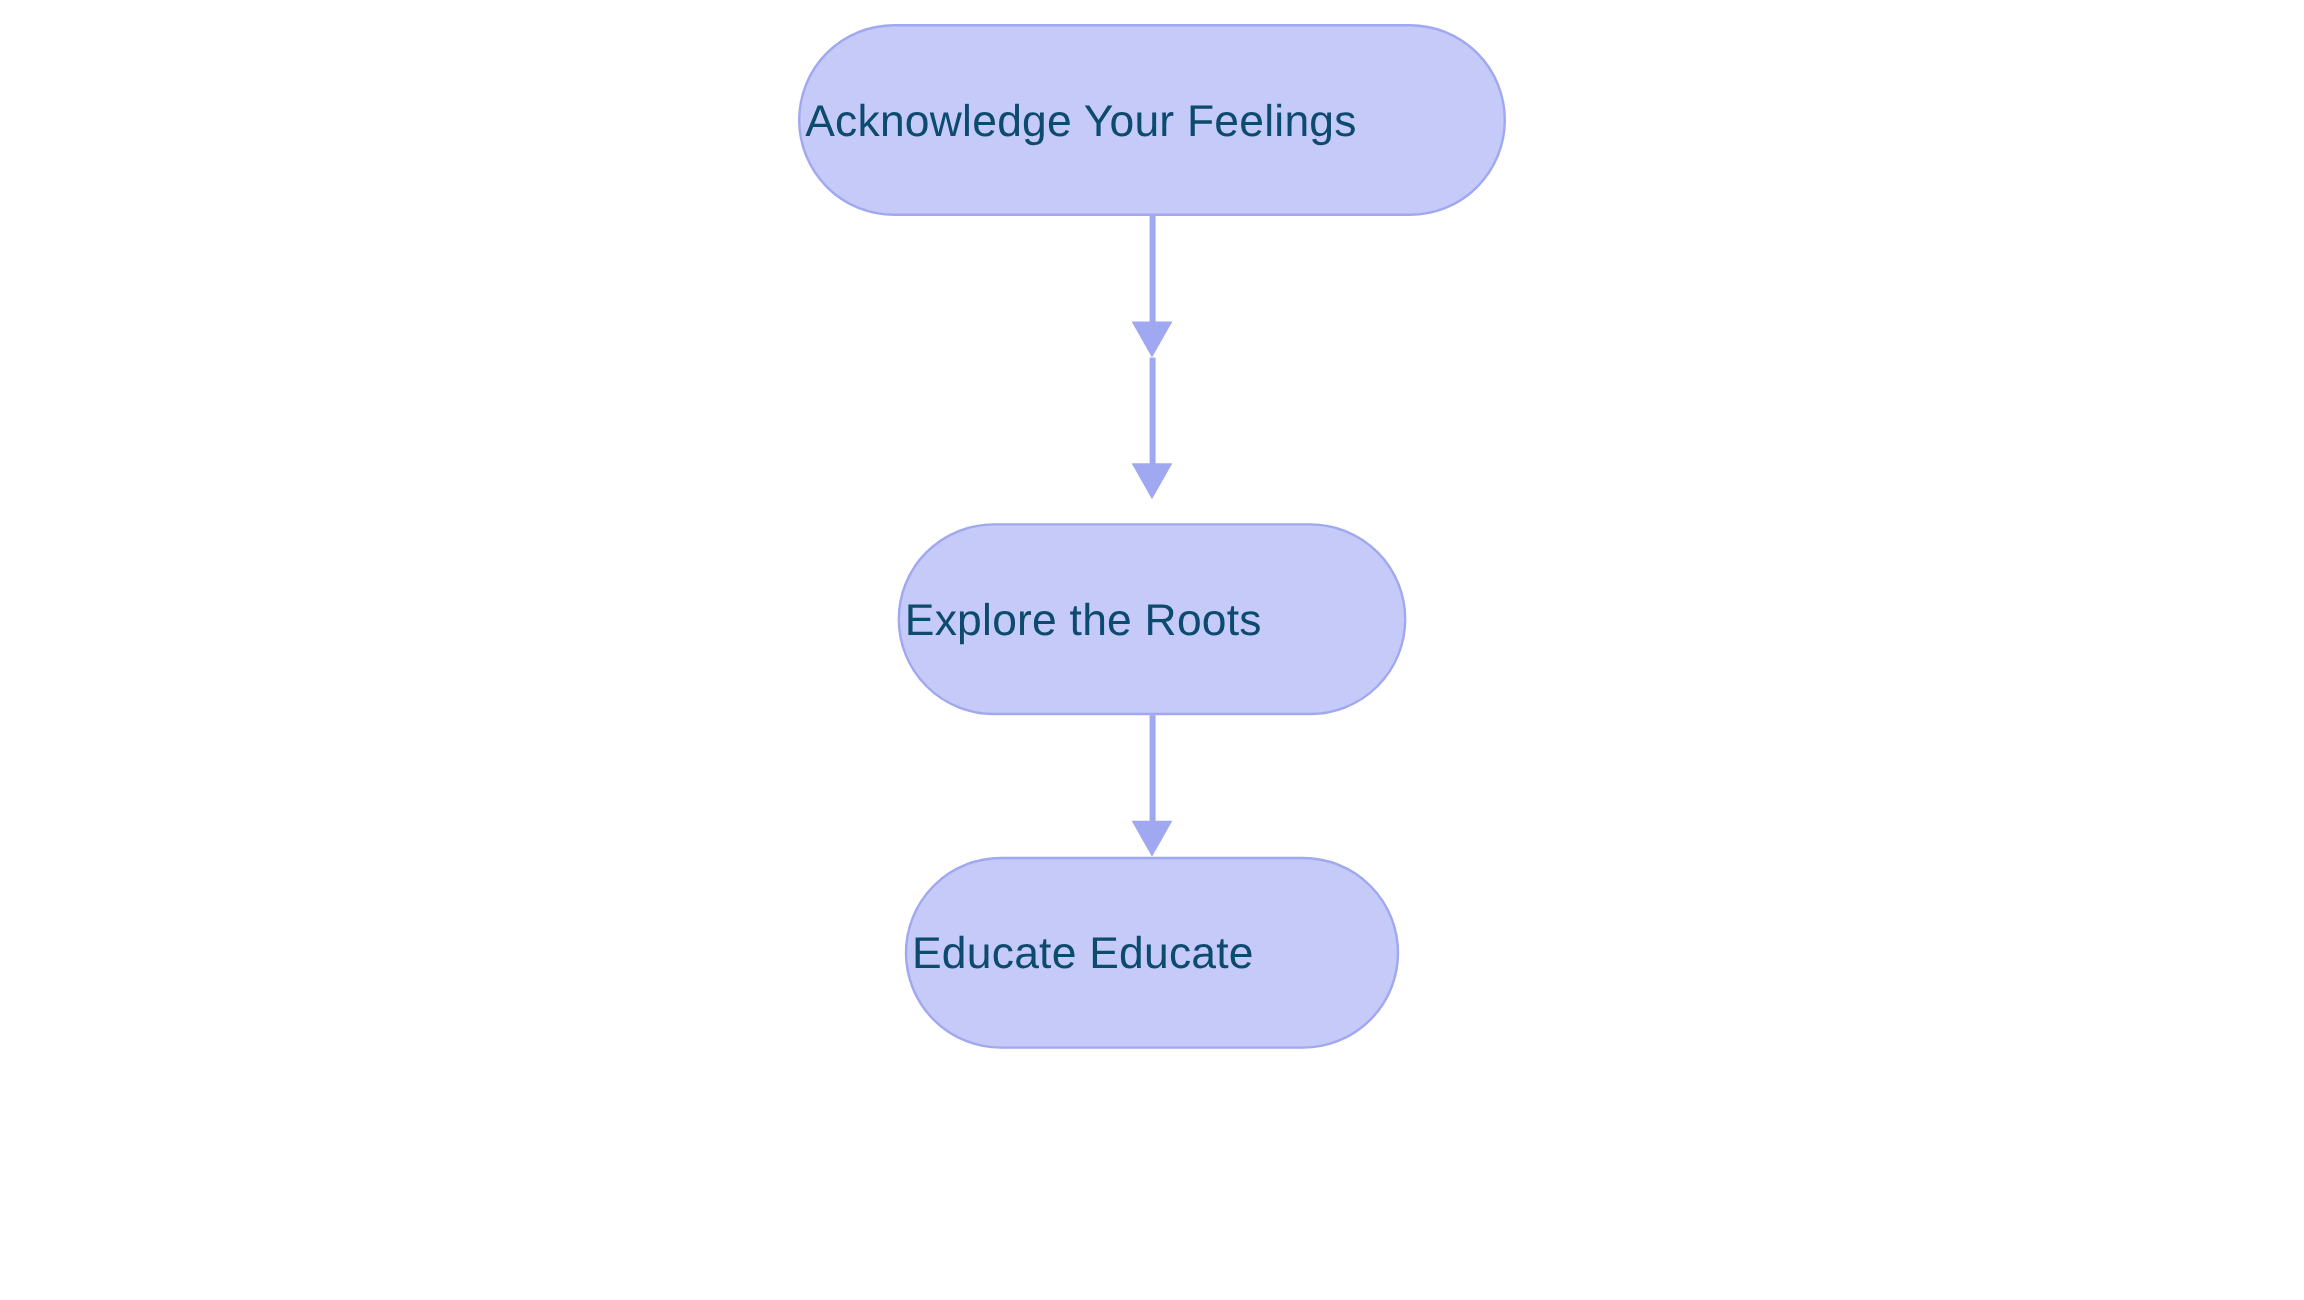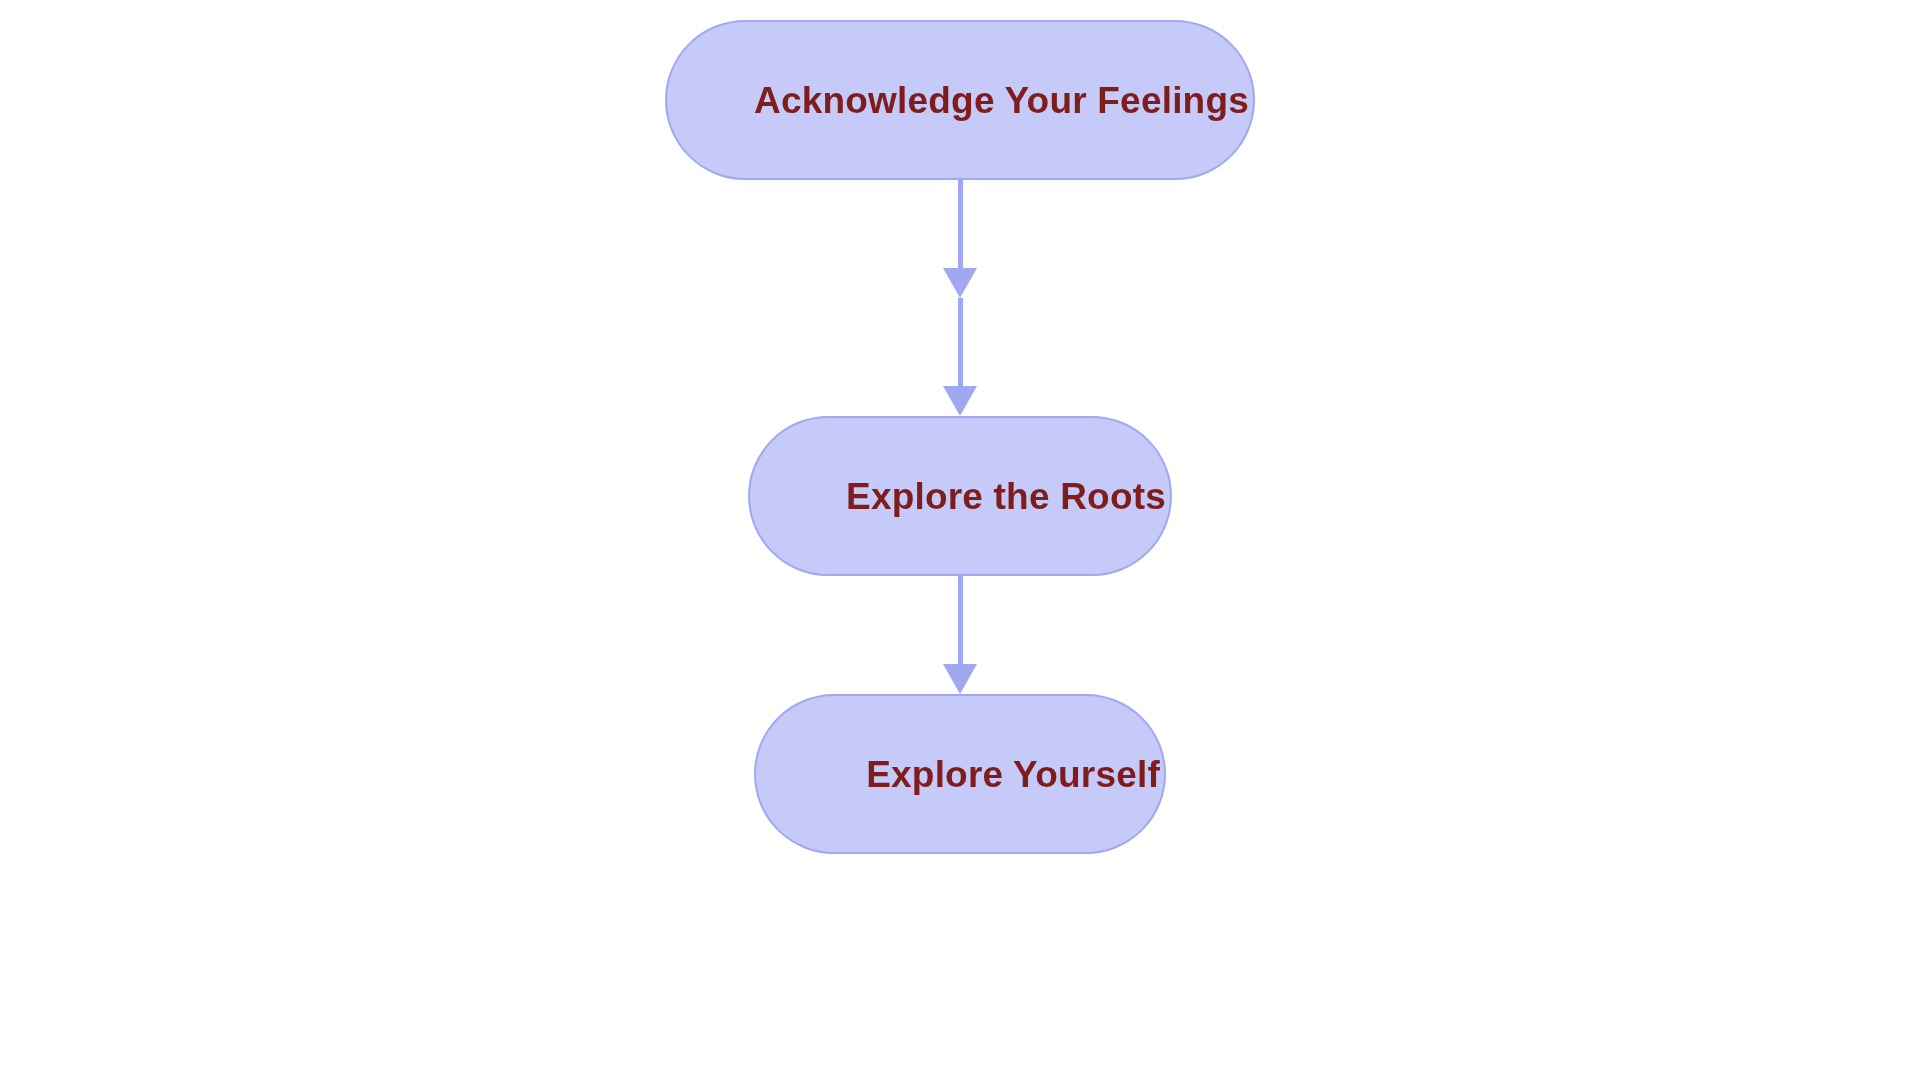--- a/index.html
+++ b/index.html
@@ -31,42 +31,42 @@
     display: flex;
     flex-direction: column;
     align-items: center;
     justify-content: flex-start;
   }
 
   .node {
     box-sizing: border-box;
     display: flex;
     align-items: center;
-    justify-content: flex-end;
+    justify-content: flex-start;
     background: #c5caf8;
     border: 2px solid #9fa8f0;
     border-radius: 999px;
-    color: #7f1d1d;
+    color: #0c4a6e;
     font-size: 37px;
-    font-weight: 700;
+    font-weight: 400;
     letter-spacing: 0.2px;
     line-height: 1;
     white-space: nowrap;
     user-select: none;
   }
 
   .node-label {
     display: inline-block;
     padding: 0 4px;
   }
 
   
   .node-1 { width: 590px; height: 160px; }
   .node-2 { width: 394px; height: 160px; }
-  .node-3 { width: 424px; height: 160px; }
+  .node-3 { width: 424px; height: 160px; margin-top: 20px; }
   .node-4 { width: 412px; height: 160px; }
 
   .connector {
     position: relative;
     width: 40px;
     display: flex;
     flex-direction: column;
     align-items: center;
     justify-content: flex-start;
   }
@@ -119,17 +119,17 @@
     <div class="node node-3">
       <span class="node-label">Explore the Roots</span>
     </div>
 
     <div class="connector connector-3">
       <div class="connector-line"></div>
       <div class="connector-arrowhead"></div>
     </div>
 
     <div class="node node-4">
-      <span class="node-label">Explore Yourself</span>
+      <span class="node-label">Educate Educate</span>
     </div>
 
   </div>
 </div>
 
 </body></html>

